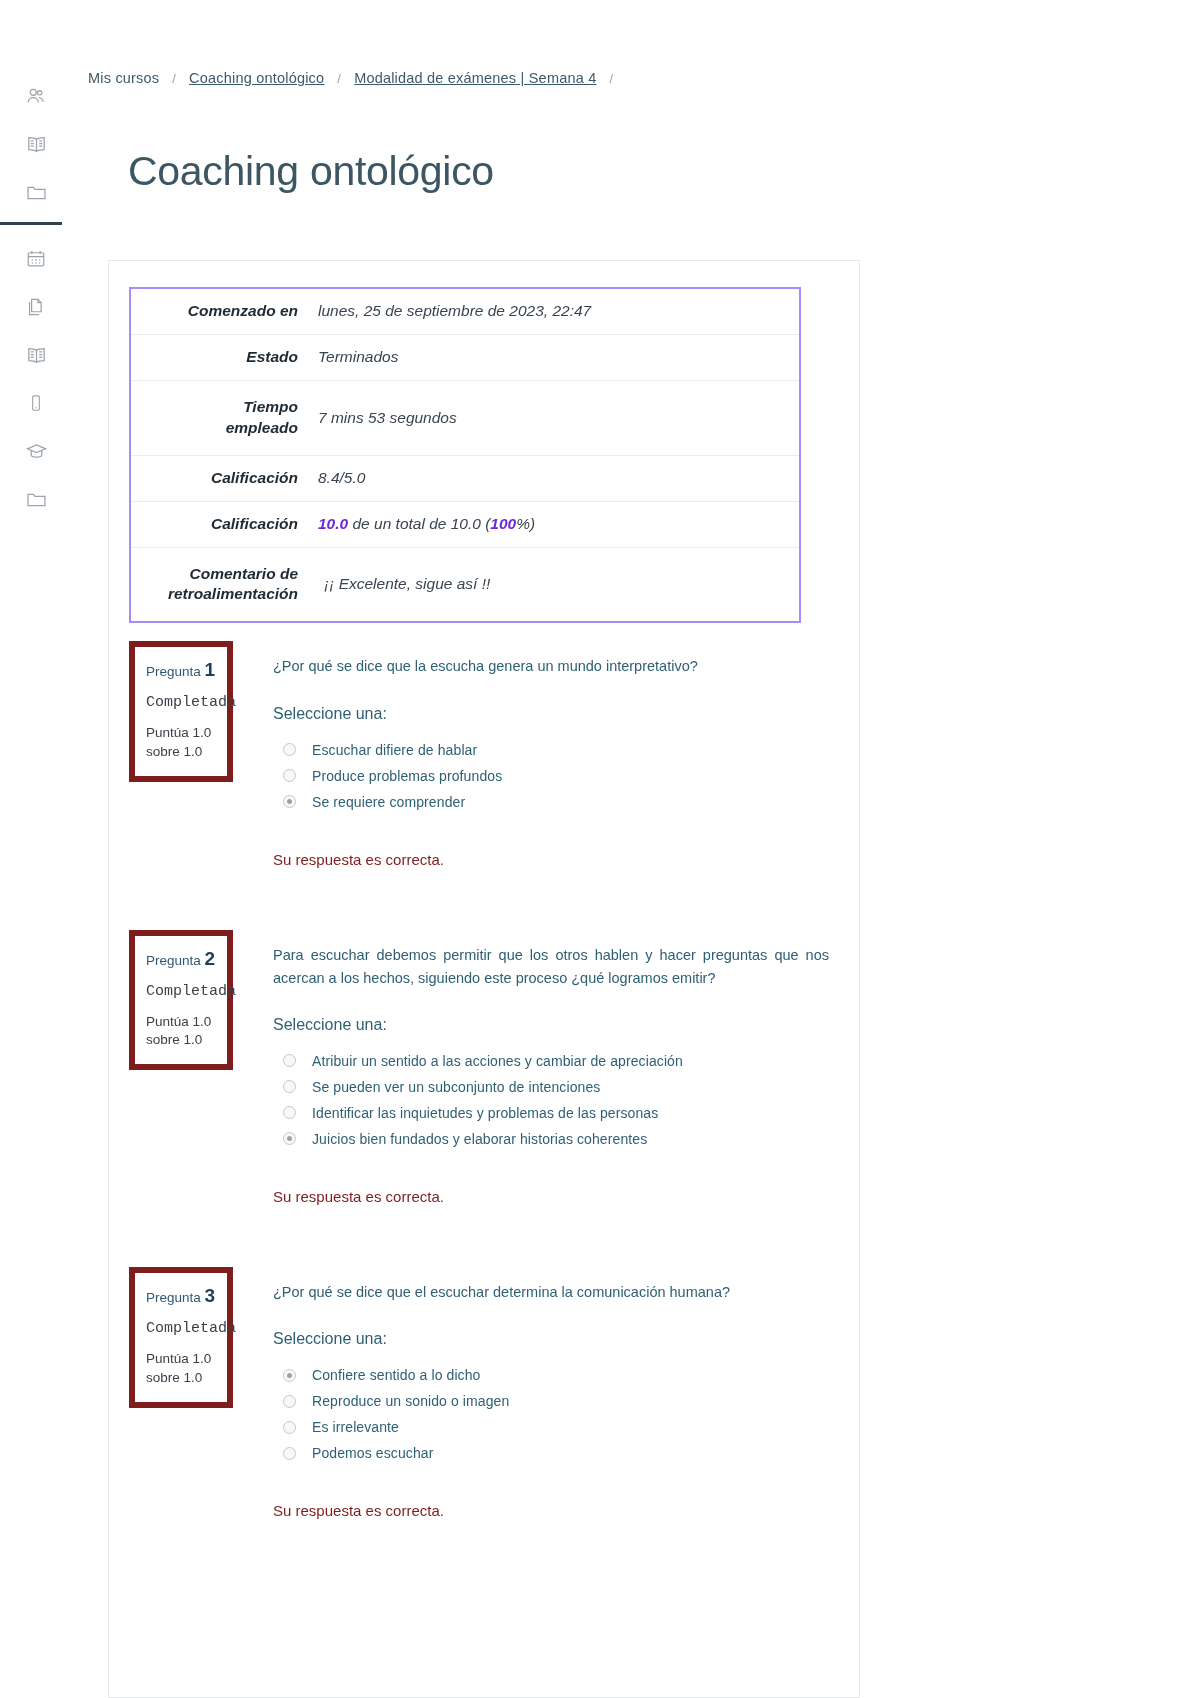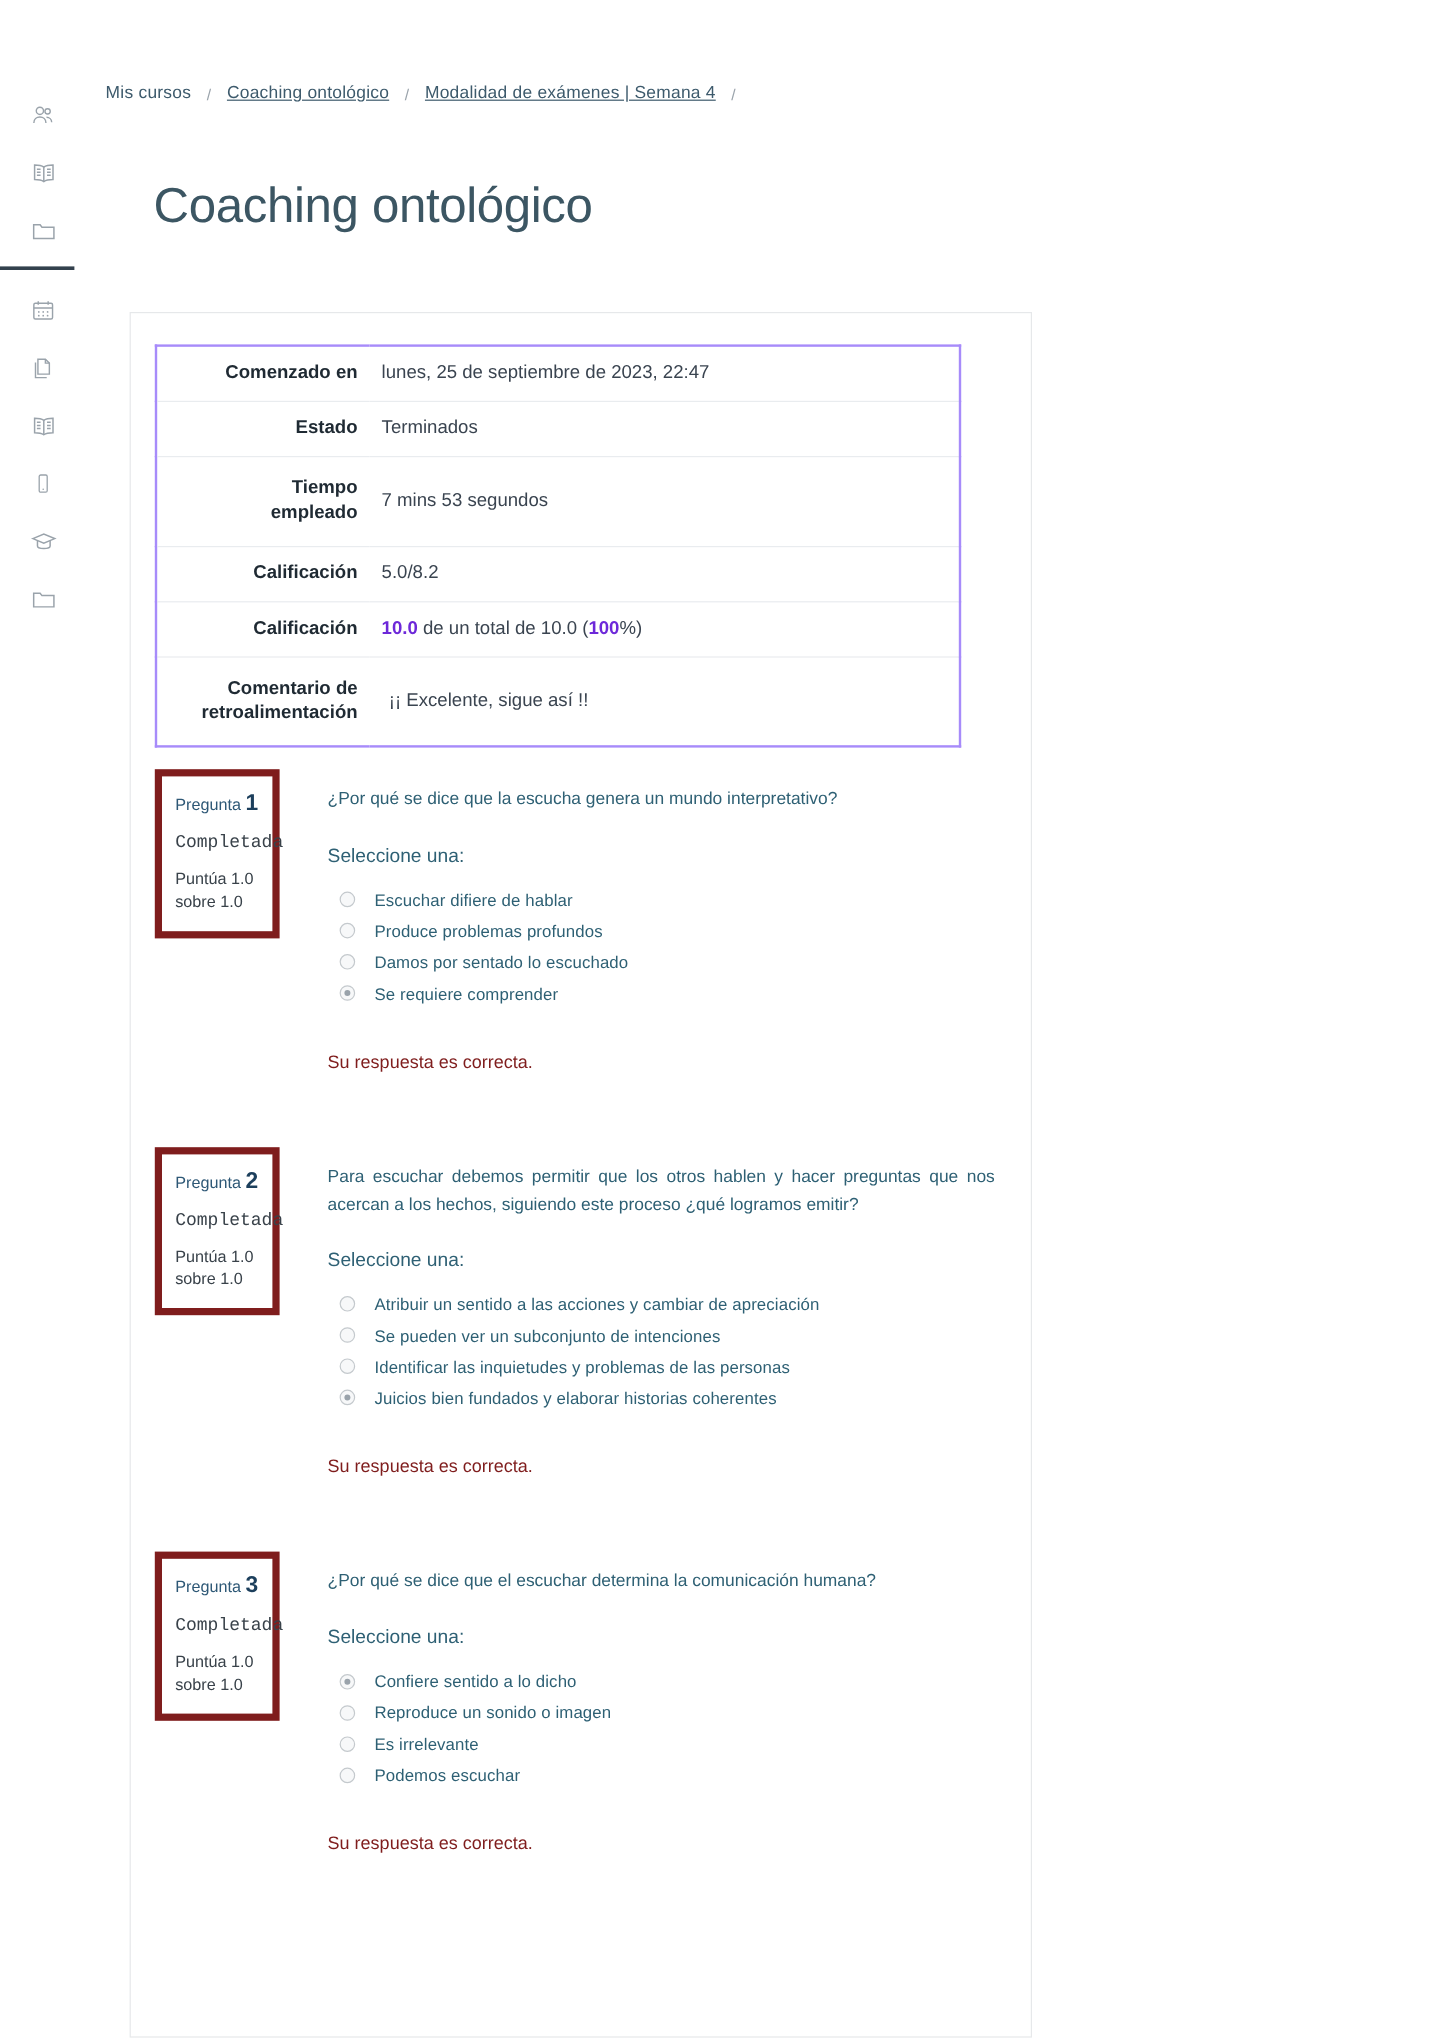--- a/index.html
+++ b/index.html
@@ -61,20 +61,21 @@
     border-right:1px solid #e6e8ea;
   }
 
   
   .summary {
     margin:26px 20px 0 20px;
     width:672px;
     border:2px solid #a78bfa;
     border-collapse:collapse;
     background:#fff;
+    font-style:italic;
   }
   .summary tr { border-bottom:1px solid #e9ecef; }
   .summary tr:last-child { border-bottom:none; }
   .summary th {
     width:178px;
     text-align:right;
     vertical-align:middle;
     padding:12px 10px 12px 8px;
     font-size:15.5px;
     font-weight:700;
@@ -263,21 +264,21 @@
         </tr>
         <tr class="row-tall">
           <th>
             <span>Tiempo</span><br>
             <span>empleado</span>
           </th>
           <td>7 mins 53 segundos</td>
         </tr>
         <tr>
           <th>Calificación</th>
-          <td>5.0/8.2</td>
+          <td>8.4/5.0</td>
         </tr>
         <tr>
           <th>Calificación</th>
           <td><b>10.0</b><span> de un total de 10.0 (</span><b>100</b><span>%)</span></td>
         </tr>
         <tr class="row-tall">
           <th>
             <span>Comentario de</span><br>
             <span>retroalimentación</span>
           </th>
@@ -304,24 +305,20 @@
         <ul class="opts">
           <li class="opt">
             <span class="radio"></span>
             <span class="optlabel">Escuchar difiere de hablar</span>
           </li>
           <li class="opt">
             <span class="radio"></span>
             <span class="optlabel">Produce problemas profundos</span>
           </li>
           <li class="opt">
-            <span class="radio"></span>
-            <span class="optlabel">Damos por sentado lo escuchado</span>
-          </li>
-          <li class="opt">
             <span class="radio checked"></span>
             <span class="optlabel">Se requiere comprender</span>
           </li>
         </ul>
         <p class="verdict">Su respuesta es correcta.</p>
       </div>
     </div>
 
     <div class="q-gap"></div>
 

